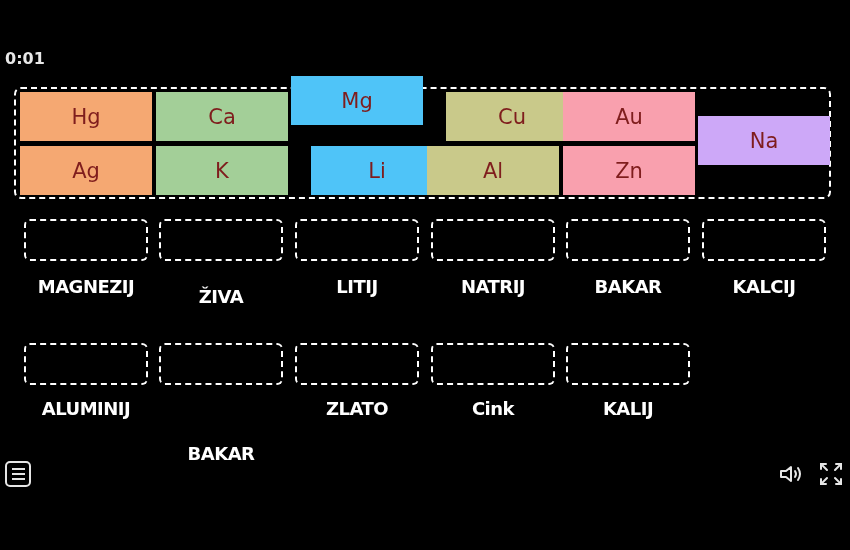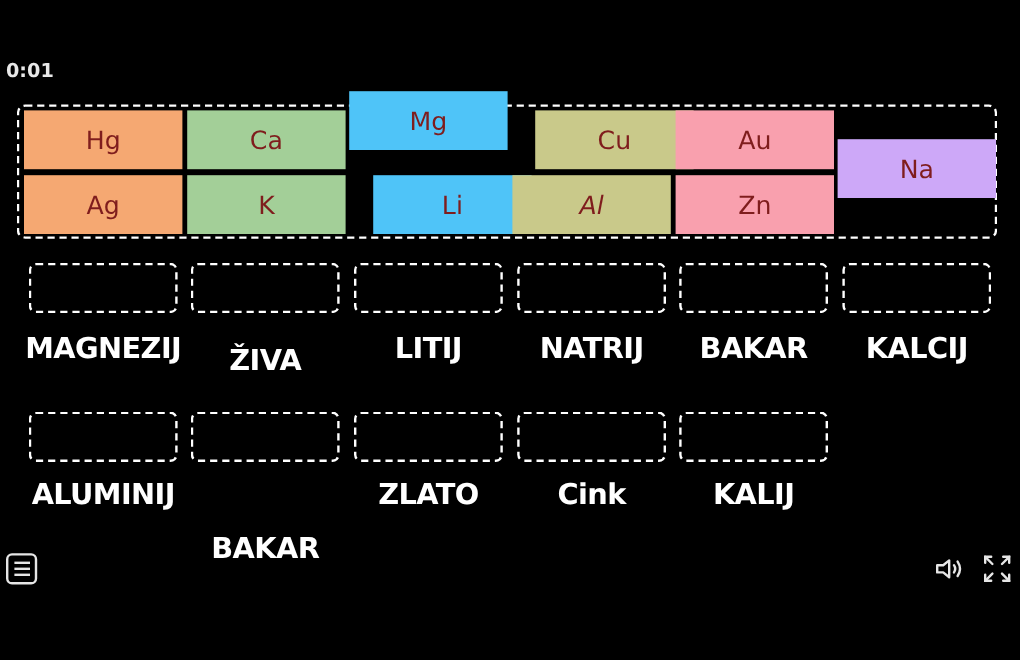--- a/index.html
+++ b/index.html
@@ -35,21 +35,21 @@
     position: absolute;
     width: 124px; height: 42px;
     border: 2px dashed #ffffff;
     border-radius: 6px;
     box-sizing: border-box;
   }
   .label {
     position: absolute;
     width: 140px;
     text-align: center;
-    font-size: 24px; font-weight: bold;
+    font-size: 18px; font-weight: bold;
     color: #ffffff;
     letter-spacing: -0.5px;
   }
   .menu-btn {
     position: absolute; left: 5px; top: 461px;
     width: 26px; height: 26px;
     border: 2px solid #e6e6e6; border-radius: 5px;
     box-sizing: border-box;
     display: flex; flex-direction: column; align-items: center; justify-content: center; gap: 3px;
   }
@@ -79,21 +79,21 @@
   <div id="tiles">
       <div class="tile" style="left: 20px; top: 92px; background: rgb(245, 168, 114);">Hg</div>
       <div class="tile" style="left: 156px; top: 92px; background: rgb(163, 207, 152);">Ca</div>
       <div class="tile" style="left: 291px; top: 76px; background: rgb(79, 196, 248);">Mg</div>
       <div class="tile" style="left: 427px; top: 92px; background: rgb(201, 201, 138); margin-left: 19px;">Cu</div>
       <div class="tile" style="left: 563px; top: 92px; background: rgb(249, 160, 174);">Au</div>
       <div class="tile" style="left: 698px; top: 92px; background: rgb(205, 168, 248); margin-top: 24px;">Na</div>
       <div class="tile" style="left: 20px; top: 146px; background: rgb(245, 168, 114);">Ag</div>
       <div class="tile" style="left: 156px; top: 146px; background: rgb(163, 207, 152);">K</div>
       <div class="tile" style="left: 291px; top: 146px; background: rgb(79, 196, 248); margin-left: 20px;">Li</div>
-      <div class="tile" style="left: 427px; top: 146px; background: rgb(201, 201, 138); font-style: italic;">Al</div>
+      <div class="tile" style="left: 427px; top: 146px; background: rgb(201, 201, 138);">Al</div>
       <div class="tile" style="left: 563px; top: 146px; background: rgb(249, 160, 174);">Zn</div>
     </div>
 
   <div id="targets">
       <div class="dropzone" style="left: 24px; top: 219px;"></div>
       <div class="label" style="left: 16px; top: 276px;">MAGNEZIJ</div>
       <div class="dropzone" style="left: 159px; top: 219px;"></div>
       <div class="label" style="left: 151px; top: 286px;">ŽIVA</div>
       <div class="dropzone" style="left: 295px; top: 219px;"></div>
       <div class="label" style="left: 287px; top: 276px;">LITIJ</div>

